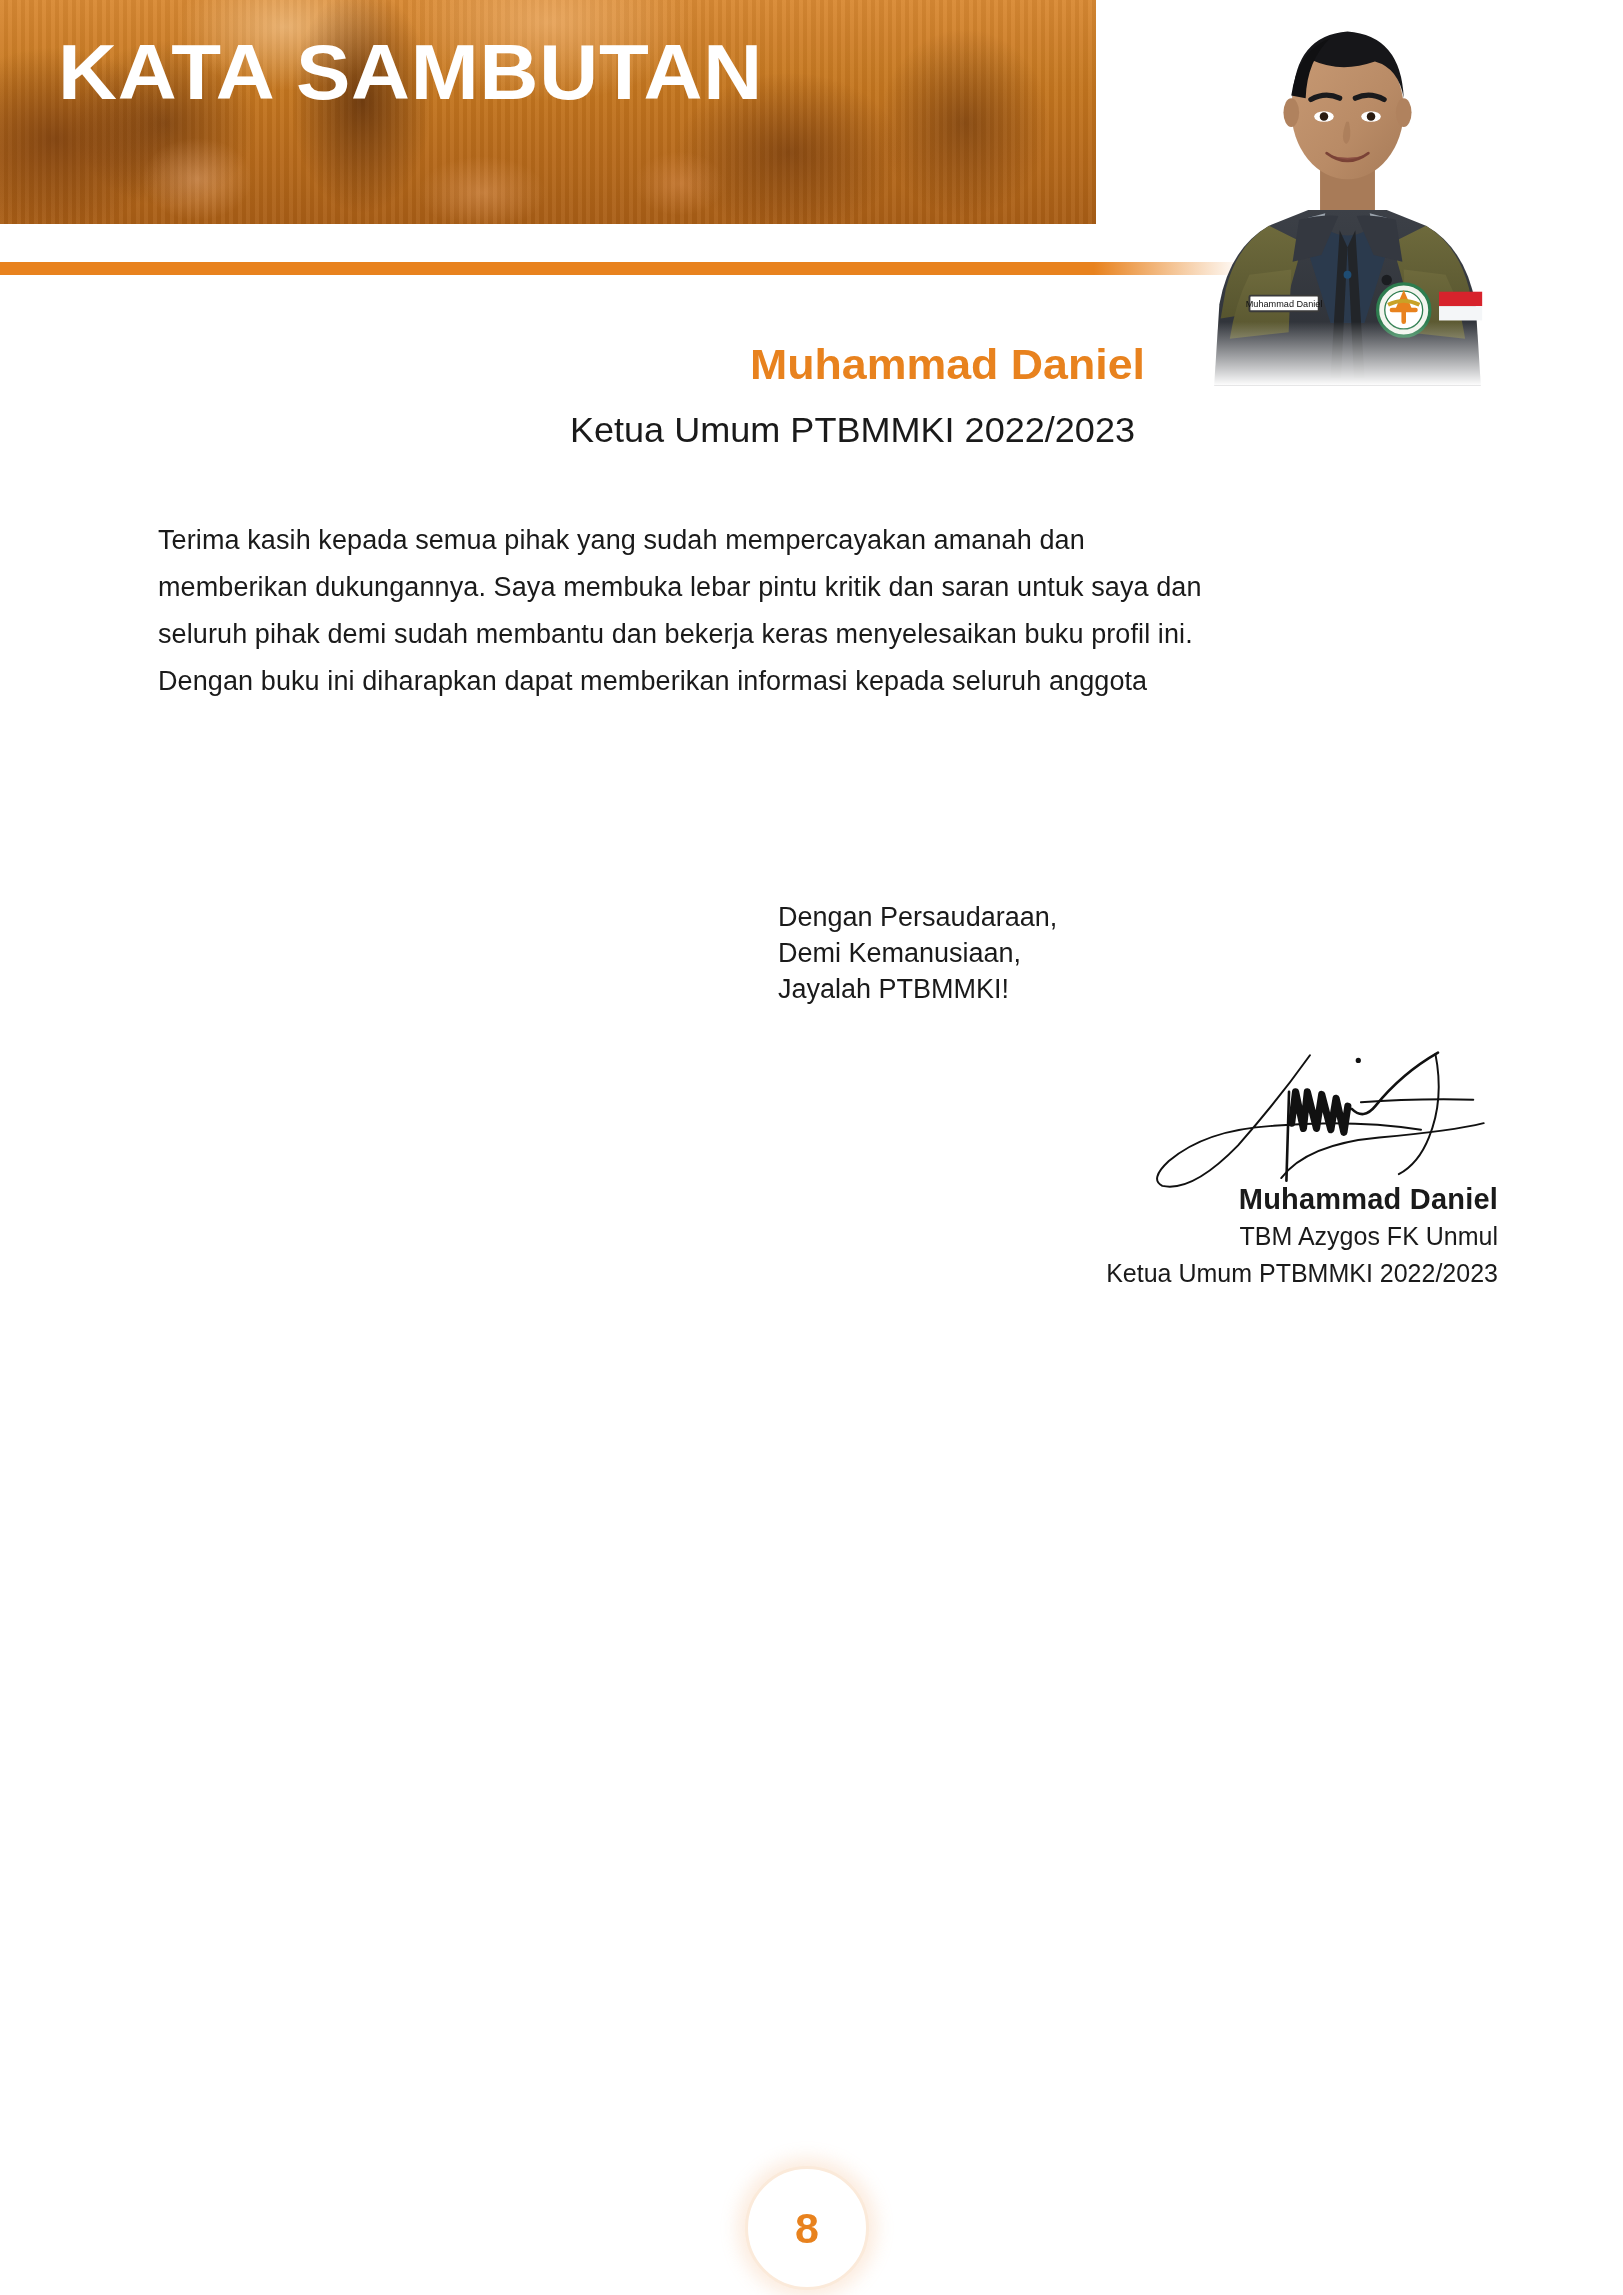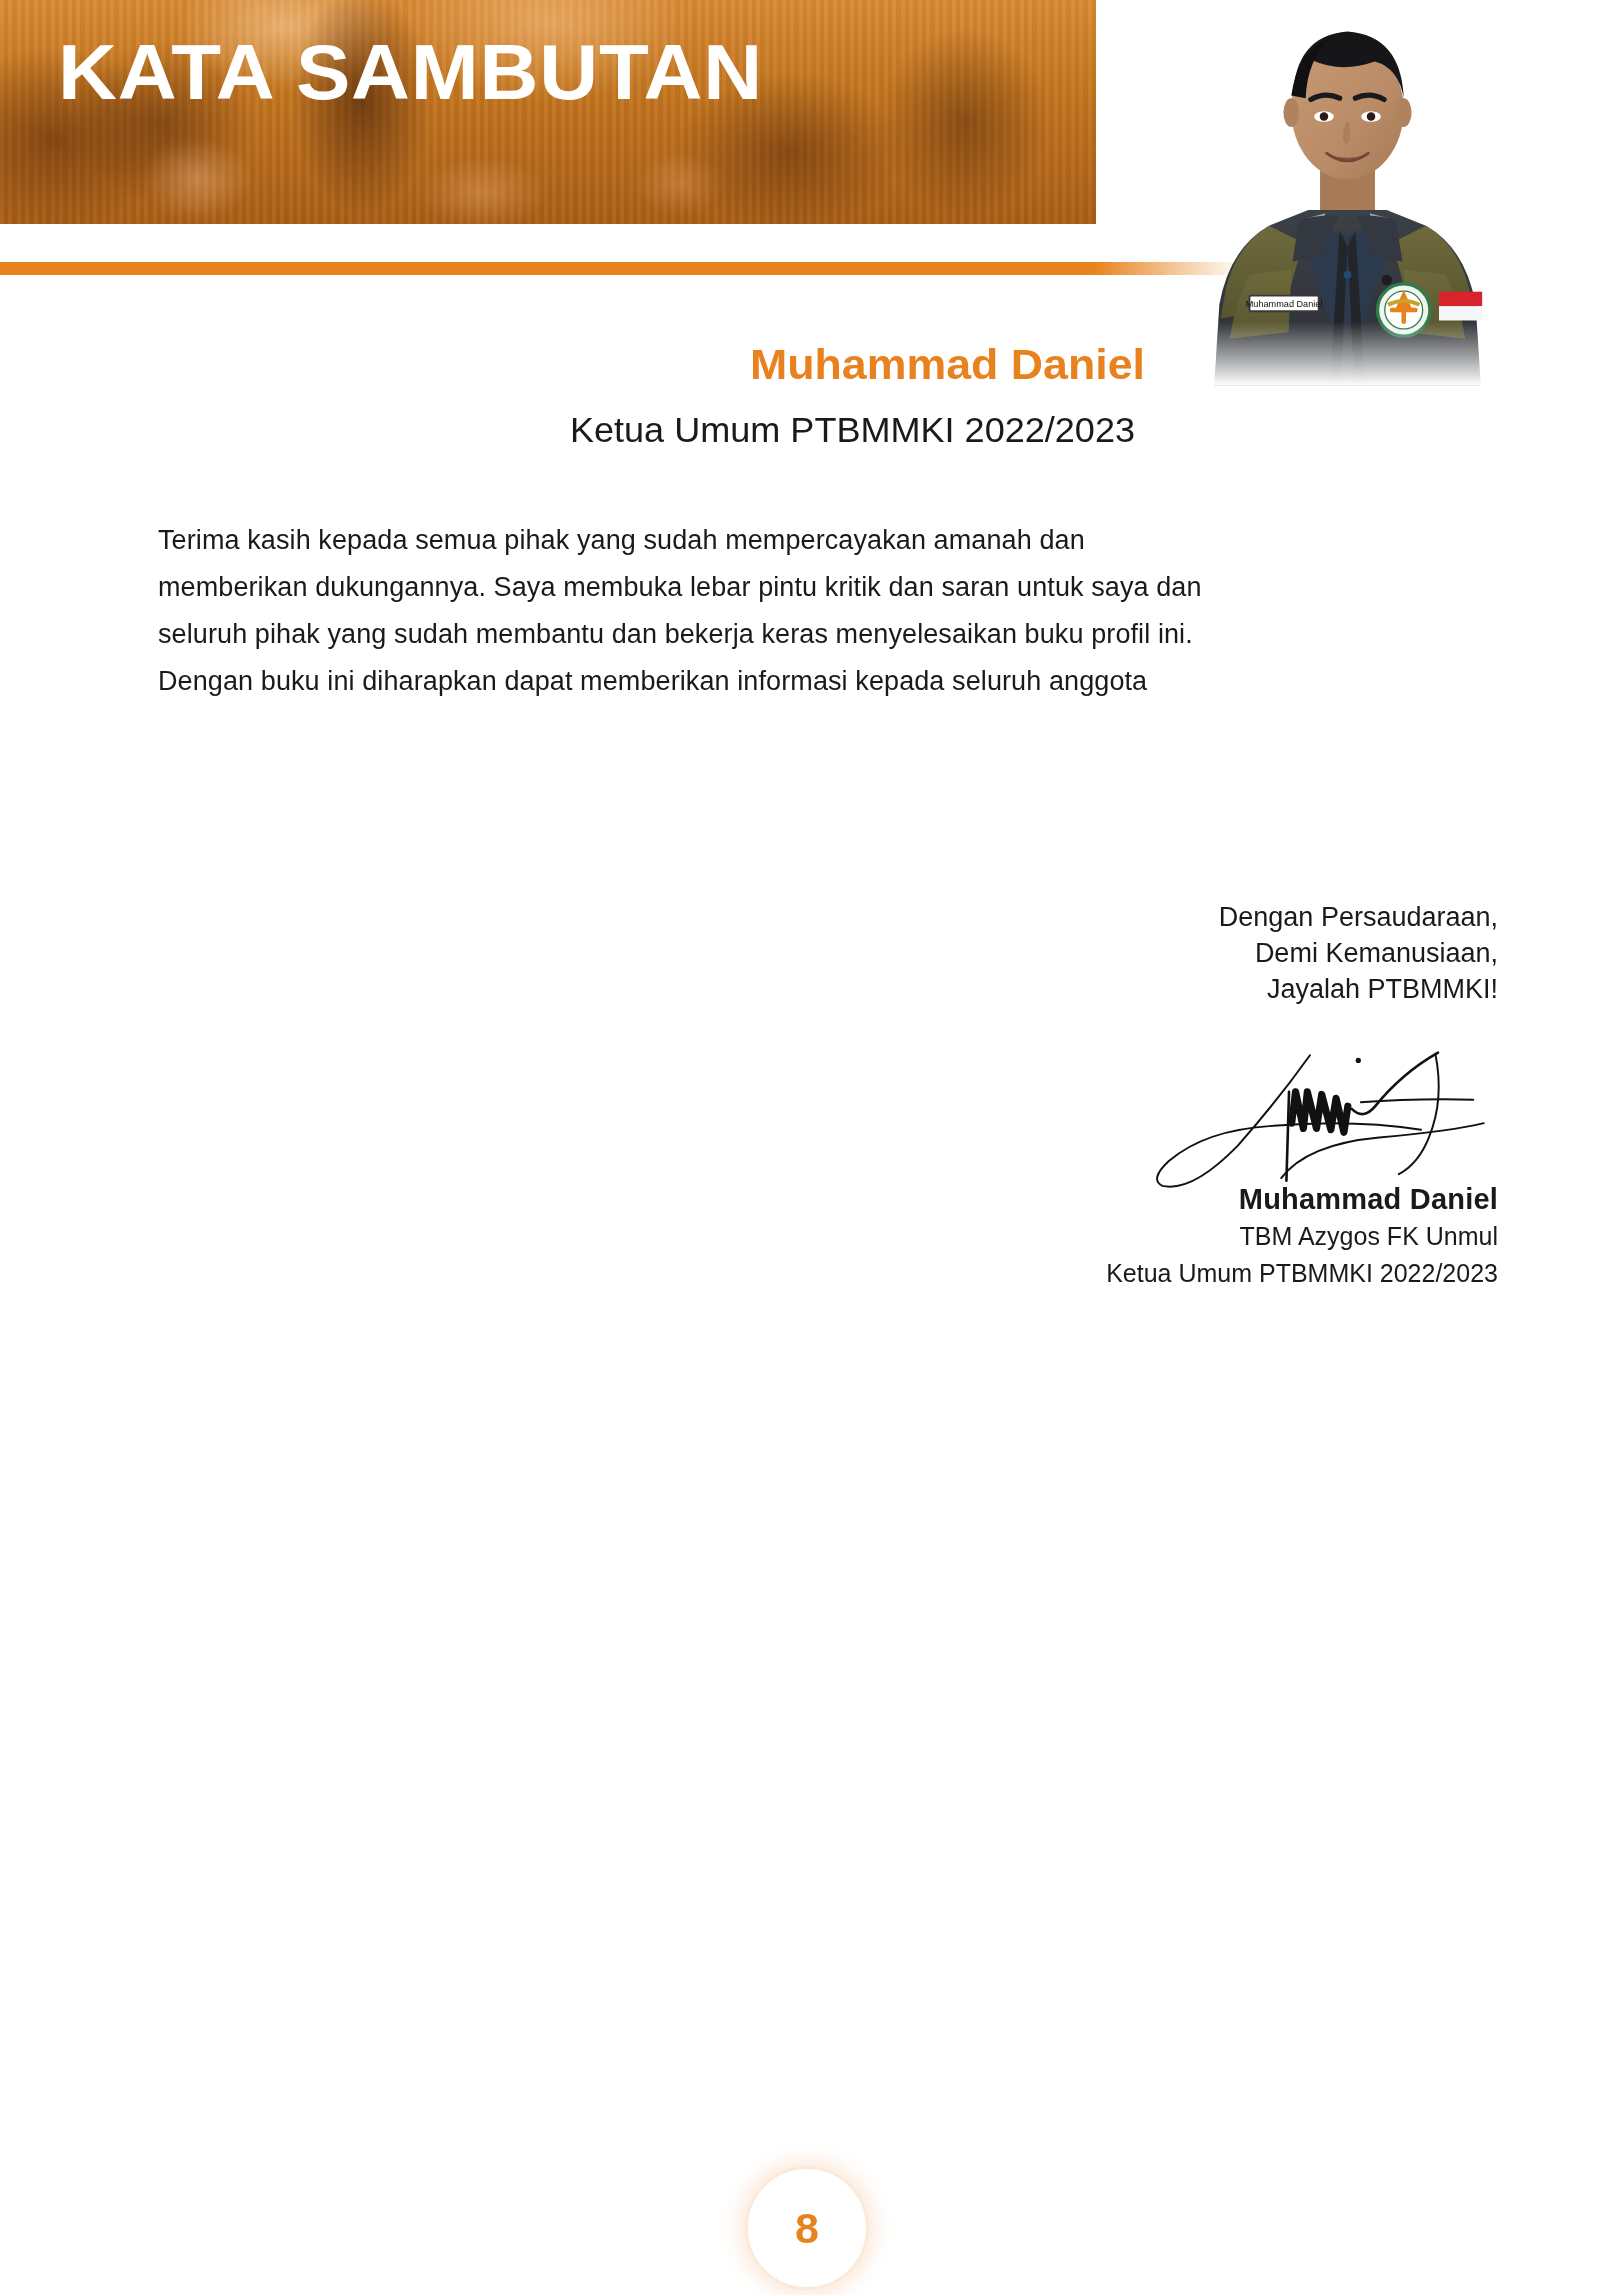--- a/index.html
+++ b/index.html
@@ -133,21 +133,21 @@
     margin-left: 32px;
   }
   .body-copy > span { display: block; }
 
   
   .closing-block {
     position: absolute;
     left: 778px;
     top: 899px;
     width: 720px;
-    text-align: right;
+    text-align: left;
     font-family: "Liberation Sans", sans-serif;
     font-size: 27px;
     line-height: 36px;
     color: #1a1a1a;
   }
   .closing-block > span { display: block; }
 
   
   .signature {
     position: absolute;
@@ -296,21 +296,21 @@
     <rect x="0" y="492" width="540" height="98" fill="url(#fadeBot)"></rect>
   </svg>
 </div>
 
 <div class="name-heading">Muhammad Daniel</div>
 <div class="role-heading">Ketua Umum PTBMMKI 2022/2023</div>
 
 <div class="body-copy">
   <span>Terima kasih kepada semua pihak yang sudah mempercayakan amanah dan</span>
   <span>memberikan dukungannya. Saya membuka lebar pintu kritik dan saran untuk saya dan</span>
-  <span>seluruh pihak yang sudah membantu dan bekerja keras menyelesaikan buku profil ini.</span>
+  <span>seluruh pihak demi sudah membantu dan bekerja keras menyelesaikan buku profil ini.</span>
   <span>Dengan buku ini diharapkan dapat memberikan informasi kepada seluruh anggota</span>
 </div>
 
 <div class="closing-block">
   <span>Dengan Persaudaraan,</span>
   <span>Demi Kemanusiaan,</span>
   <span>Jayalah PTBMMKI!</span>
 </div>
 
 <div class="signature">

